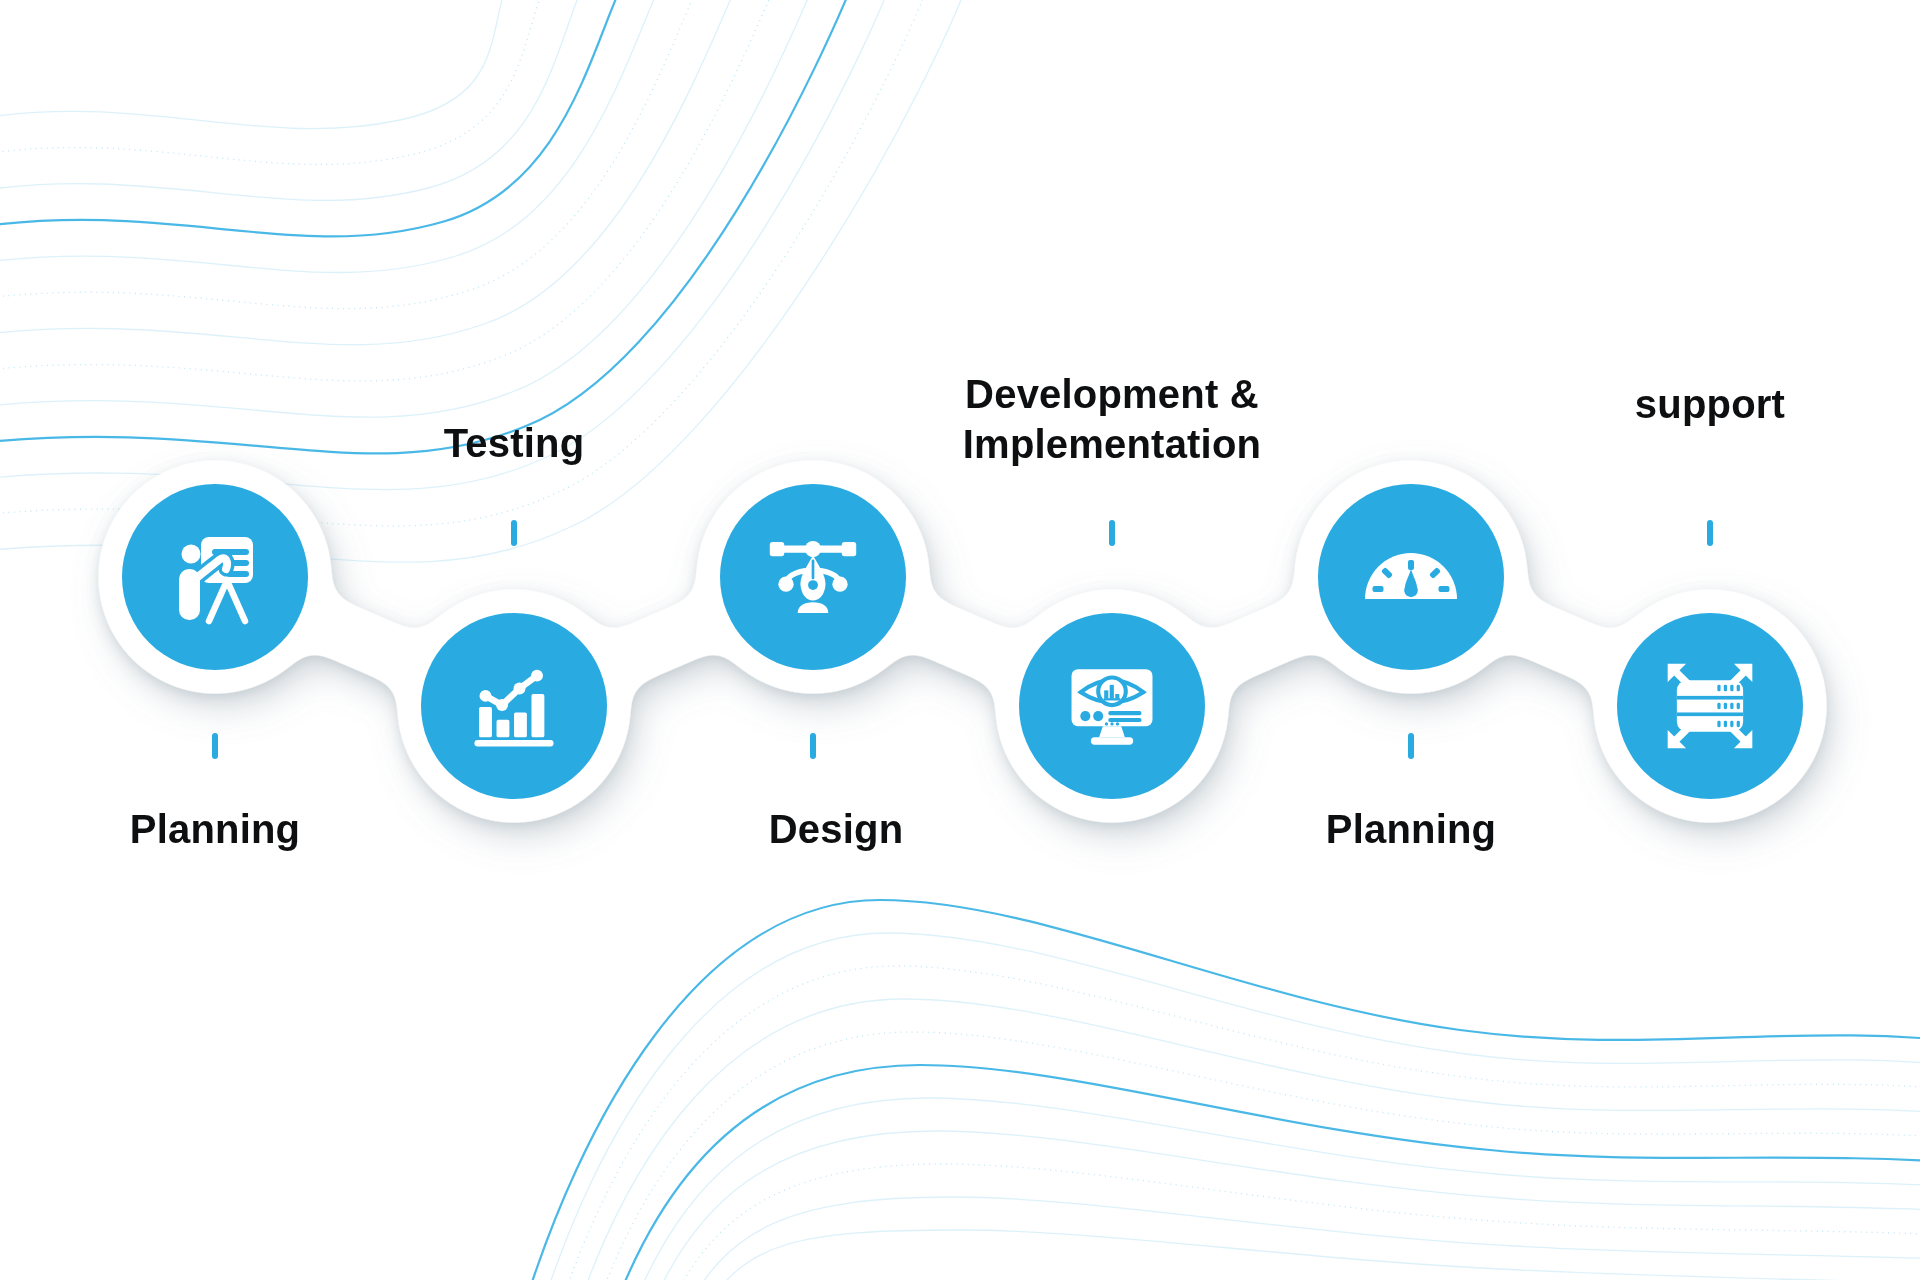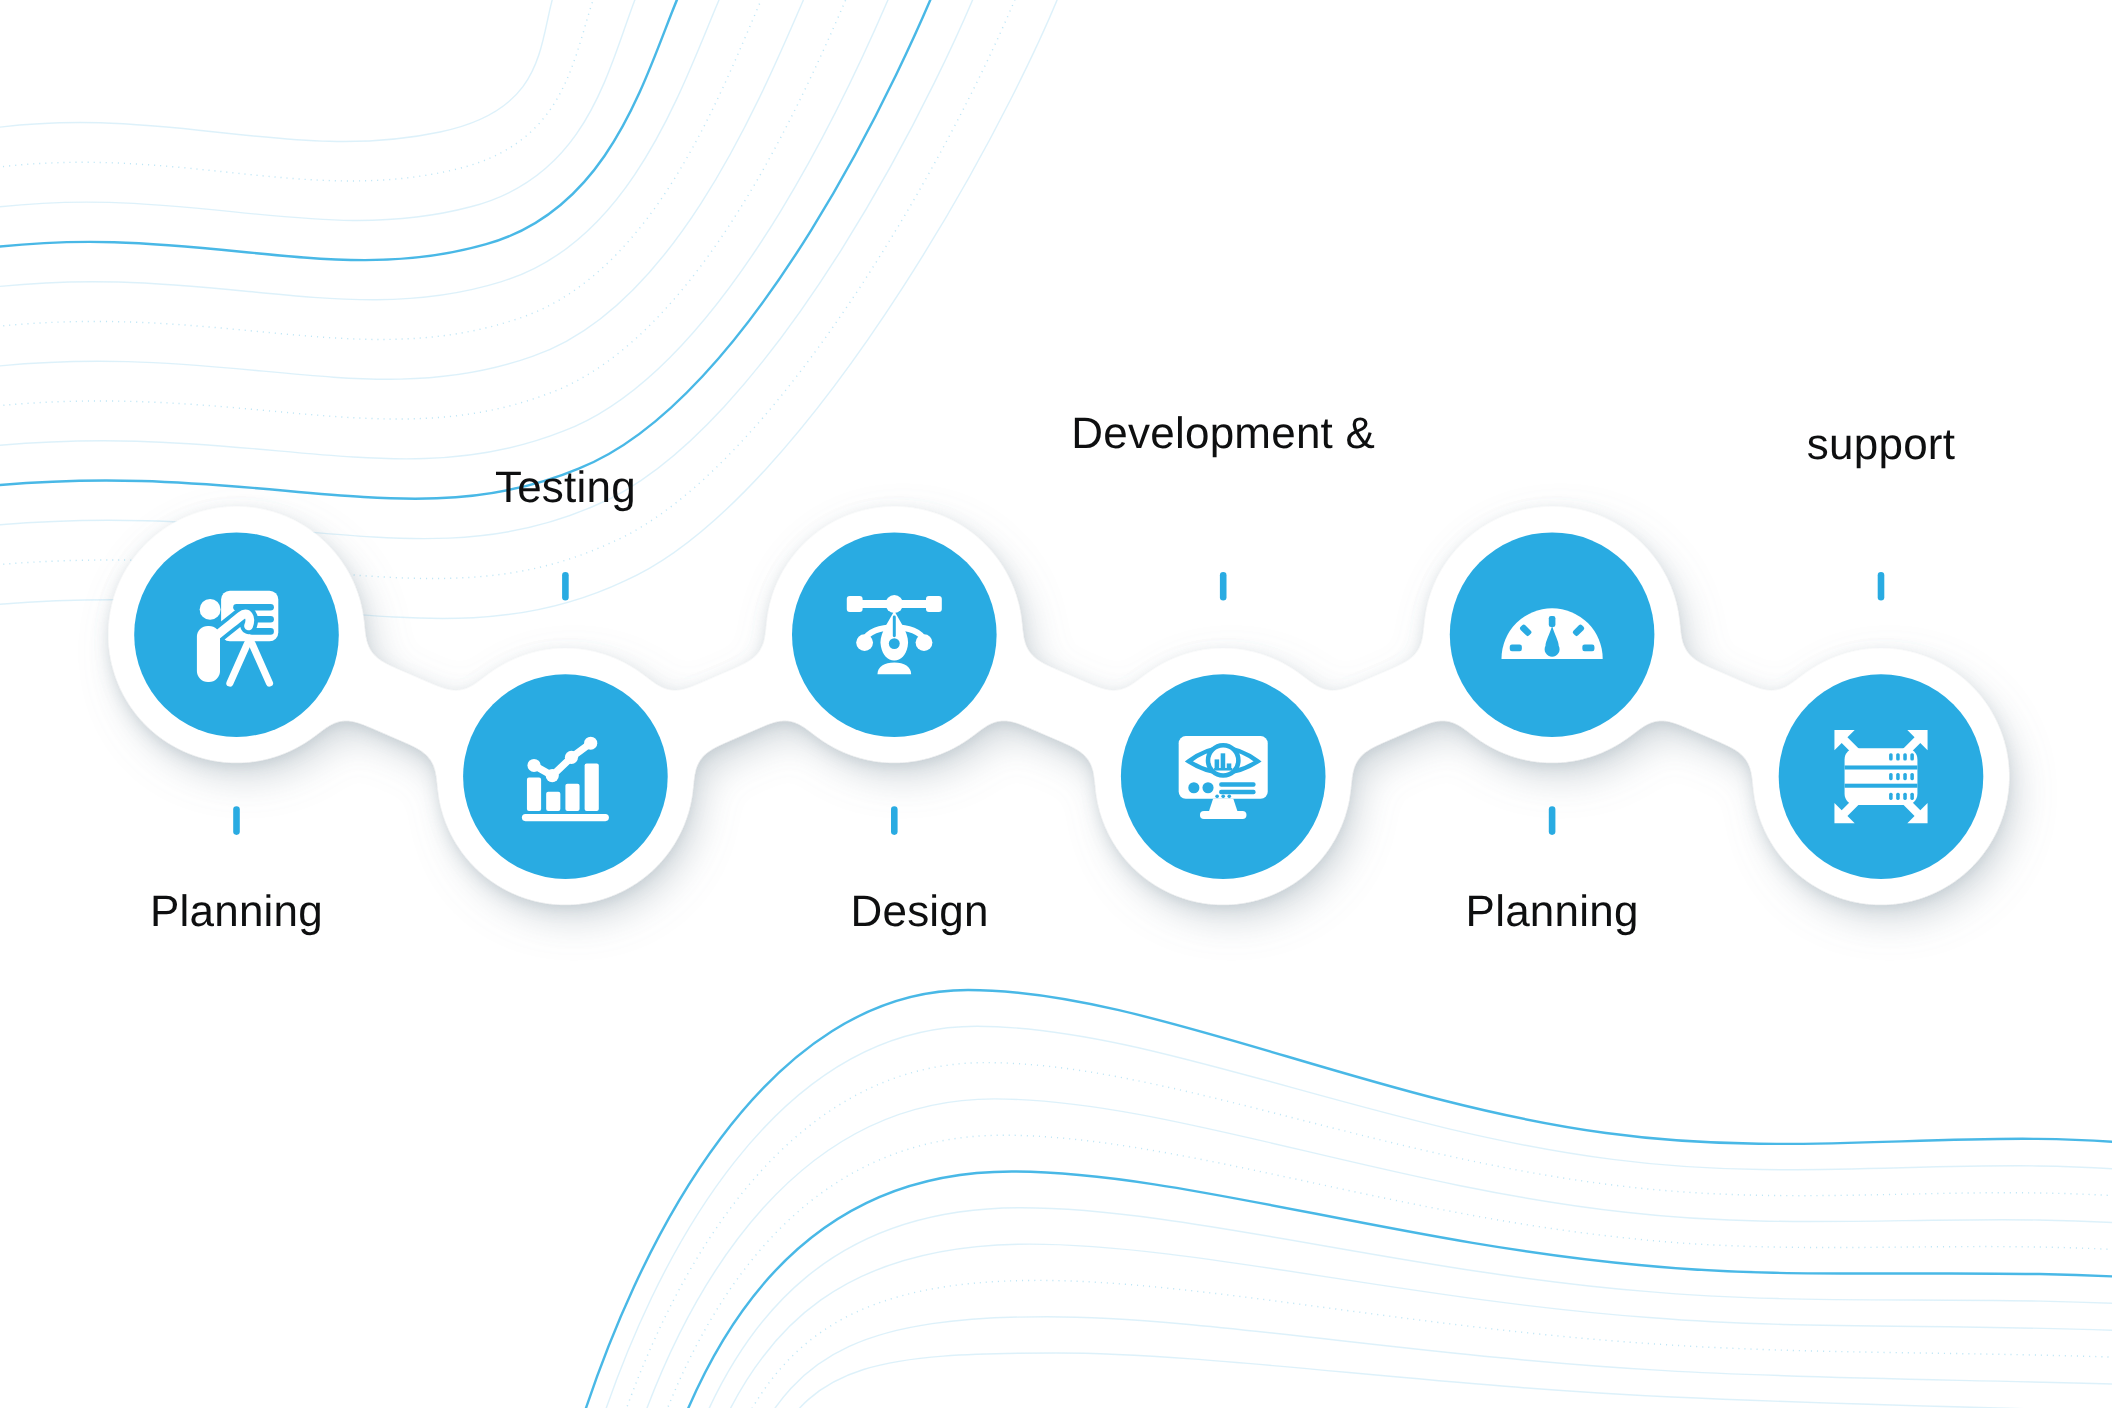--- a/index.html
+++ b/index.html
@@ -12,21 +12,21 @@
   .stage{position:absolute;left:0;top:0;width:1920px;height:1280px;}
   svg.scene{position:absolute;left:0;top:0;display:block;}
   .acc{fill:var(--accent);}
   .accs{stroke:var(--accent);}
   .tick{
     position:absolute;width:6px;height:26px;border-radius:3px;
     background:var(--accent);
   }
   .step-label{
     position:absolute;transform:translateX(-50%);text-align:center;
-    font-weight:400;font-size:40px;line-height:50px;color:#0e0f10;
+    font-weight:700;font-size:40px;line-height:50px;color:#0e0f10;
     white-space:nowrap;letter-spacing:0.2px;
   }
   .step-label .ln{display:block;}
 </style>
 </head>
 <body>
 
 <div class="stage">
 
   <svg class="scene" width="1920" height="1280" viewBox="0 0 1920 1280">
@@ -201,20 +201,21 @@
     <span class="ln">Planning</span>
   </div>
   <div class="step-label" style="left:514px;top:418px">
     <span class="ln">Testing</span>
   </div>
   <div class="step-label" style="left:836px;top:804px">
     <span class="ln">Design</span>
   </div>
   <div class="step-label" style="left:1112px;top:369px">
     <span class="ln">Development &amp;</span>
+    <span class="ln">Implementation</span>
   </div>
   <div class="step-label" style="left:1411px;top:804px">
     <span class="ln">Planning</span>
   </div>
   <div class="step-label" style="left:1710px;top:379px">
     <span class="ln">support</span>
   </div>
 
 </div>
 

